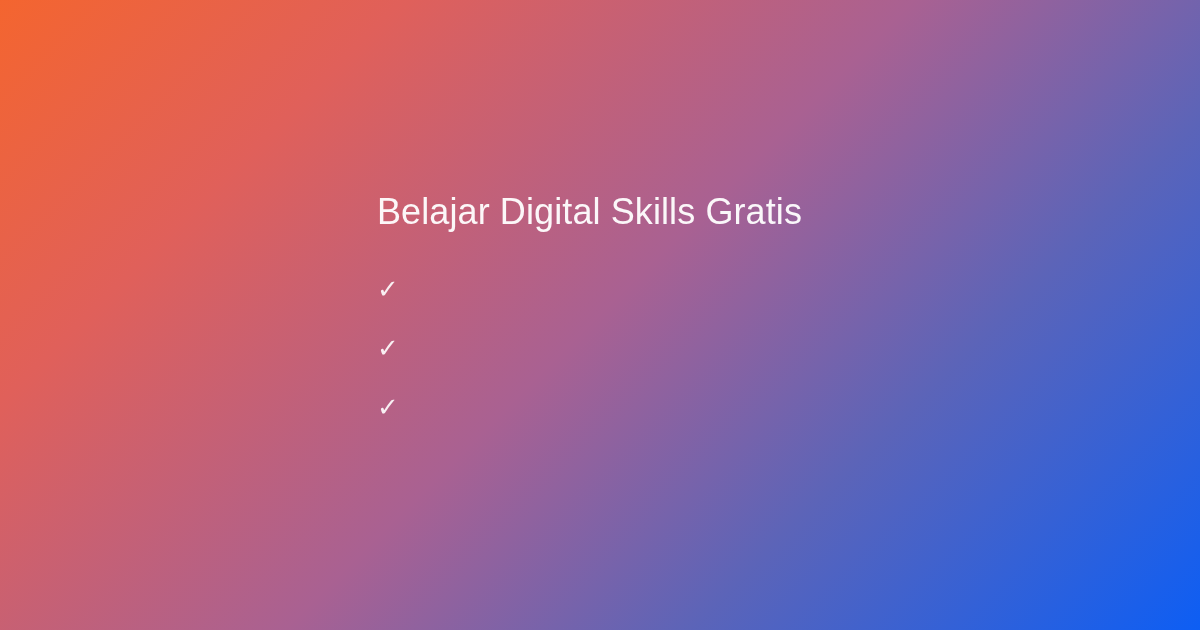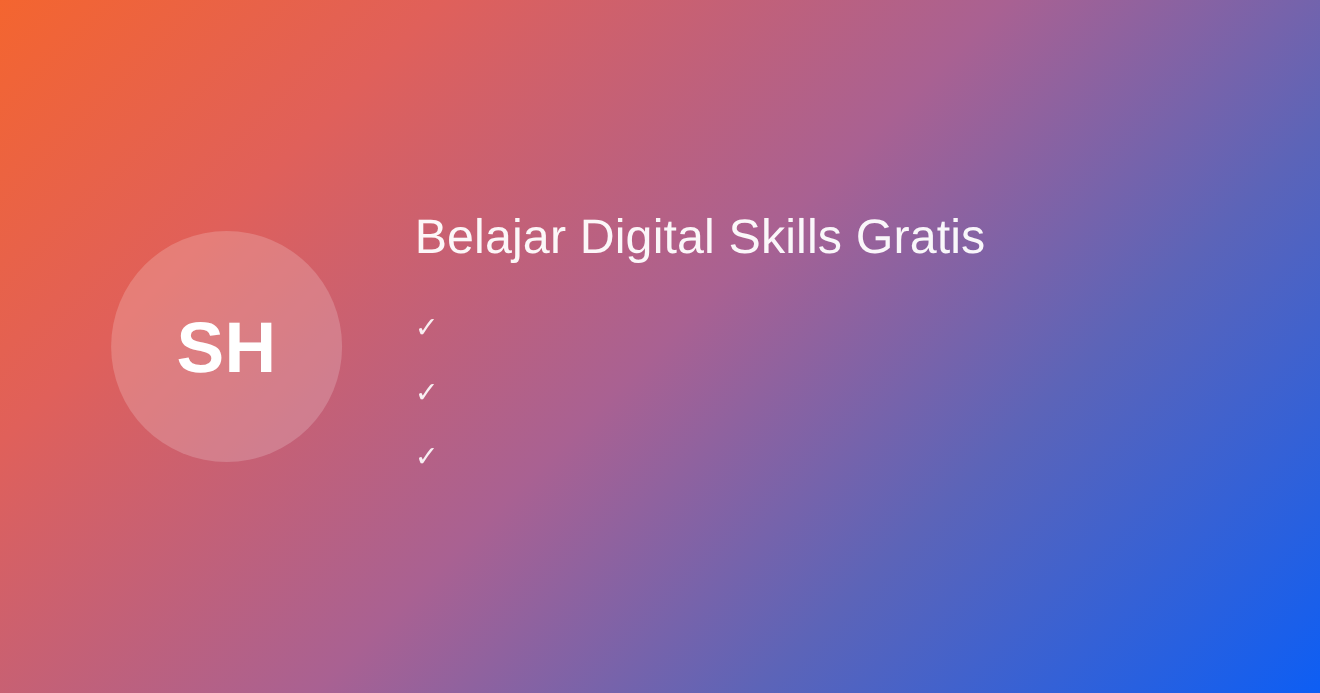--- a/index.html
+++ b/index.html
@@ -59,21 +59,21 @@
     font-size: 66px;
     font-weight: bold;
     line-height: 1.0;
     color: #ffffff;
     letter-spacing: -0.5px;
     white-space: nowrap;
   }
 
   #brand-tagline {
     margin: 18px 0 0 0;
-    font-size: 44px;
+    font-size: 36px;
     font-weight: normal;
     line-height: 1.0;
     color: rgba(255, 255, 255, 0.95);
     letter-spacing: 0.1px;
     white-space: nowrap;
   }
 
   #feature-list {
     list-style: none;
     margin: 46px 0 0 0;
@@ -97,23 +97,20 @@
   }
   .feature-text {
     display: inline-block;
   }
 </style>
 </head>
 <body>
 
 <div id="og-card">
 
-  <div id="avatar">
-    <span id="avatar-initials">SH</span>
-  </div>
 
   <div id="content">
 
 
     <p id="brand-tagline">Belajar Digital Skills Gratis</p>
 
     <ul id="feature-list">
 
       <li class="feature-item">
         <span class="feature-check">✓</span>

